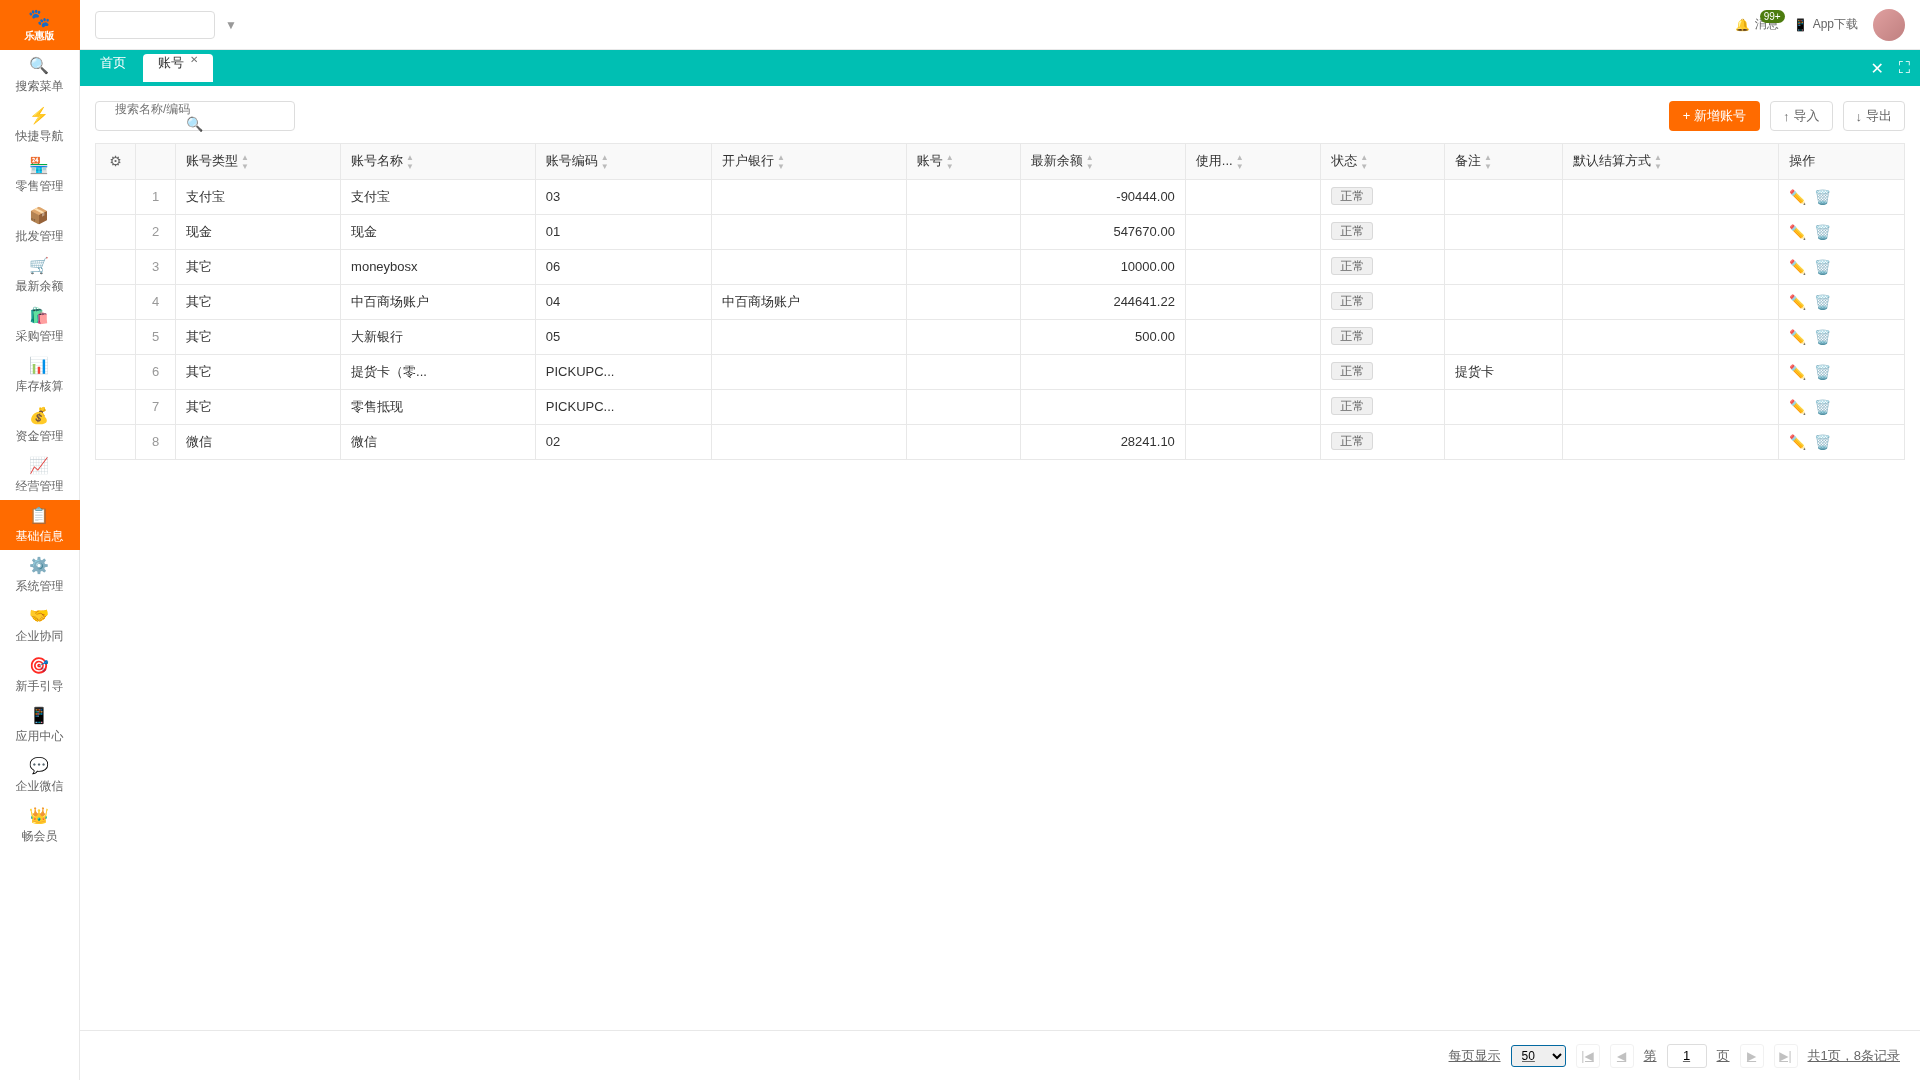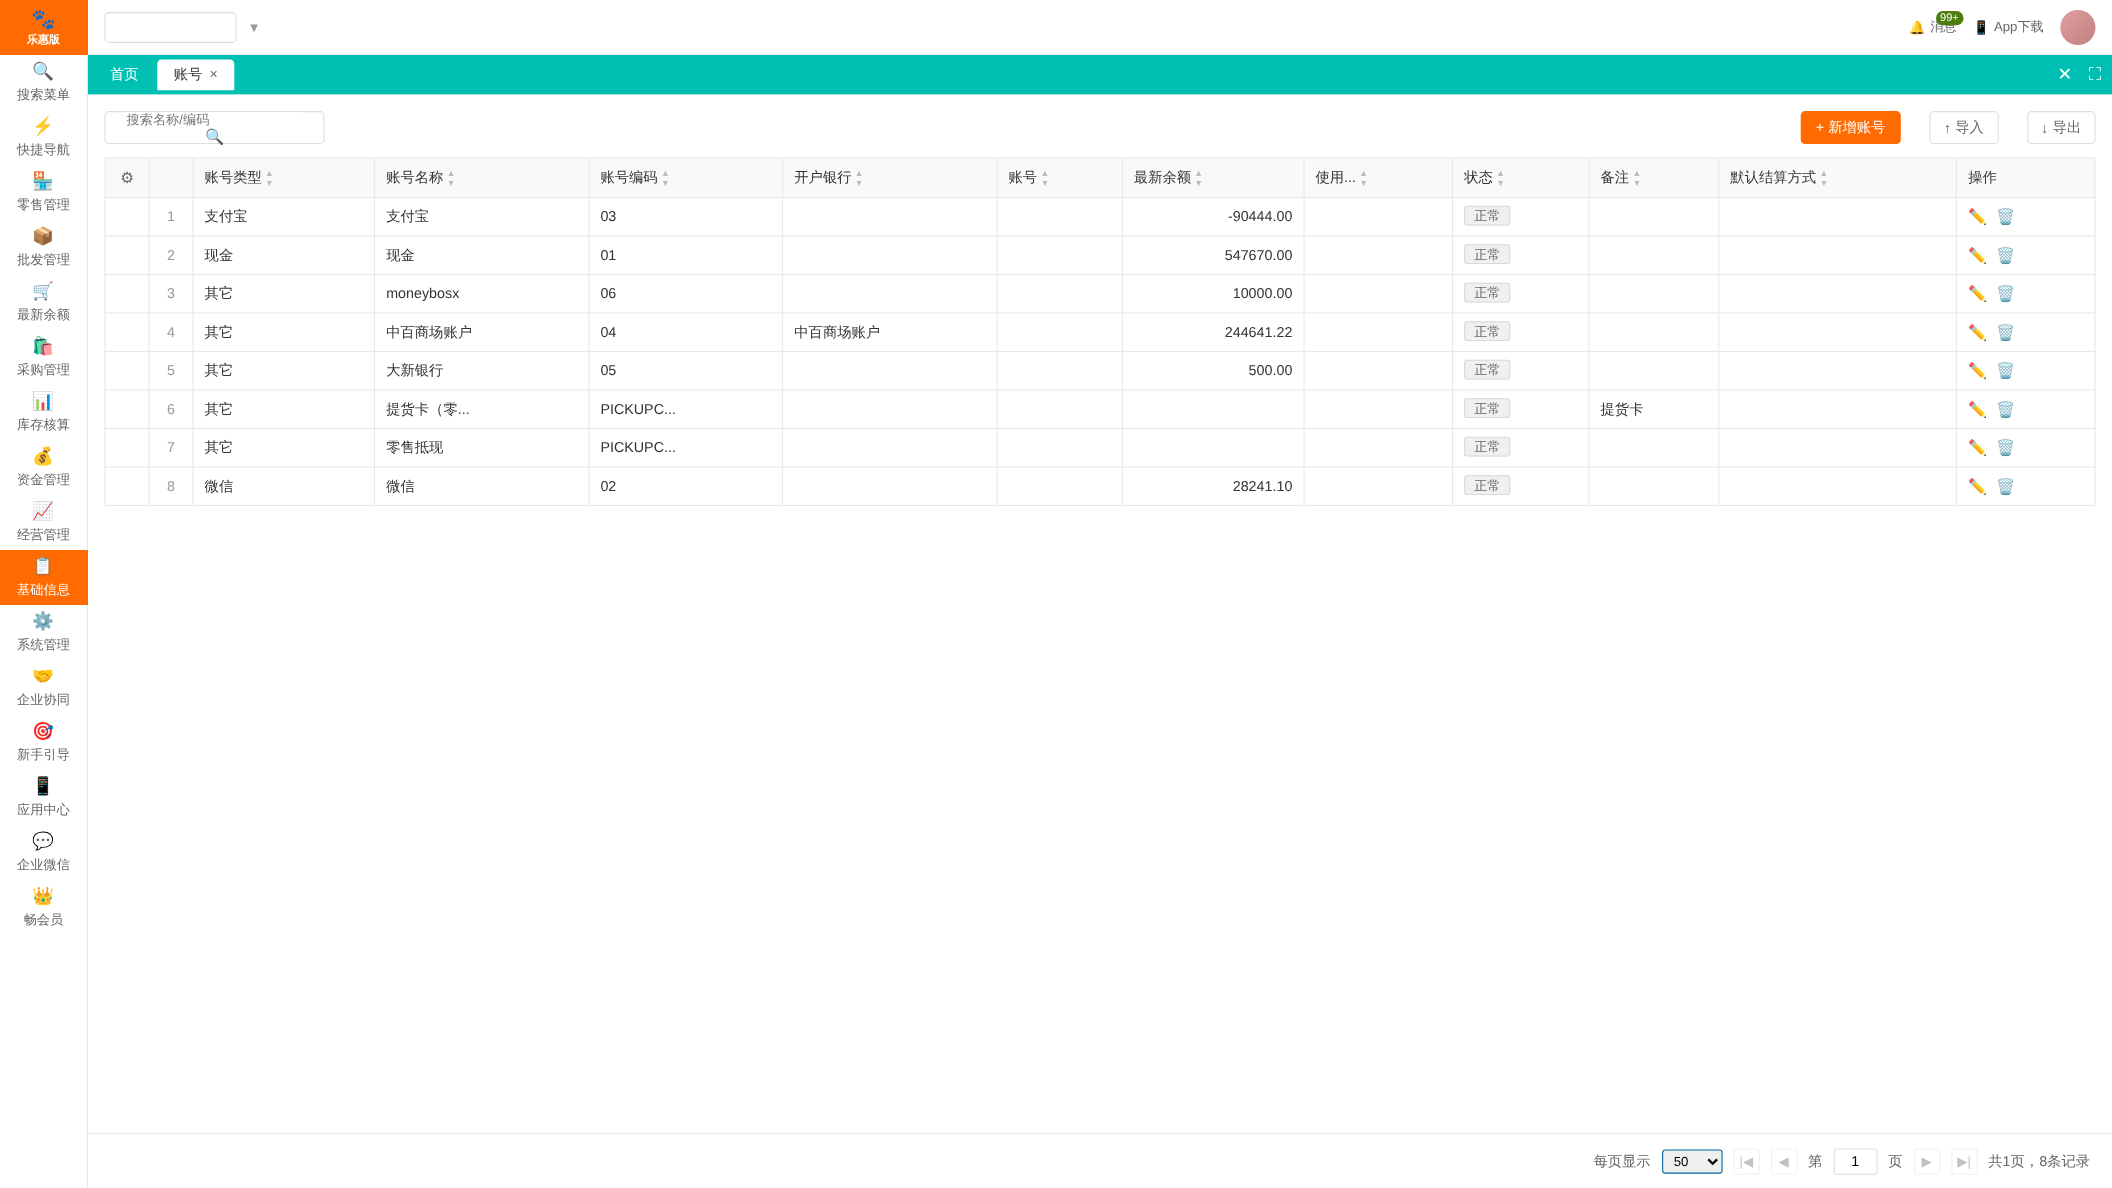--- a/index.html
+++ b/index.html
@@ -135,21 +135,21 @@
       padding: 0 5px;
       flex-shrink: 0;
       gap: 2px;
     }
     .nav-tab {
       height: 28px;
       padding: 0 15px;
       border-radius: 4px 4px 0 0;
       cursor: pointer;
       display: flex;
-      align-items: center;
+      align-items: flex-start;
       gap: 6px;
       font-size: 13px;
       color: white;
     }
     .nav-tab.active {
       background: #fff;
       color: #333;
     }
     .nav-tab .close-tab {
       font-size: 10px;
@@ -204,21 +204,21 @@
       color: #999;
     }
     .search-icon-btn {
       cursor: pointer;
       color: #999;
       font-size: 14px;
     }
     .toolbar-right {
       display: flex;
       align-items: center;
-      gap: 26px;
+      gap: 10px;
     }
     .btn-primary {
       background: #ff6b00;
       color: white;
       border: none;
       border-radius: 4px;
       padding: 6px 14px;
       cursor: pointer;
       font-size: 13px;
       display: flex;
@@ -302,20 +302,21 @@
       background: #fff;
       border-top: 1px solid #e8e8e8;
       display: flex;
       align-items: center;
       justify-content: flex-end;
       padding: 0 20px;
       gap: 10px;
       flex-shrink: 0;
       font-size: 13px;
       color: #666;
+      text-decoration: underline;
     }
     .page-size-select {
       border: 1px solid #0369a1;
       border-radius: 3px;
       padding: 2px 6px;
       font-size: 12px;
     }
     .page-nav-btn {
       width: 24px;
       height: 24px;

